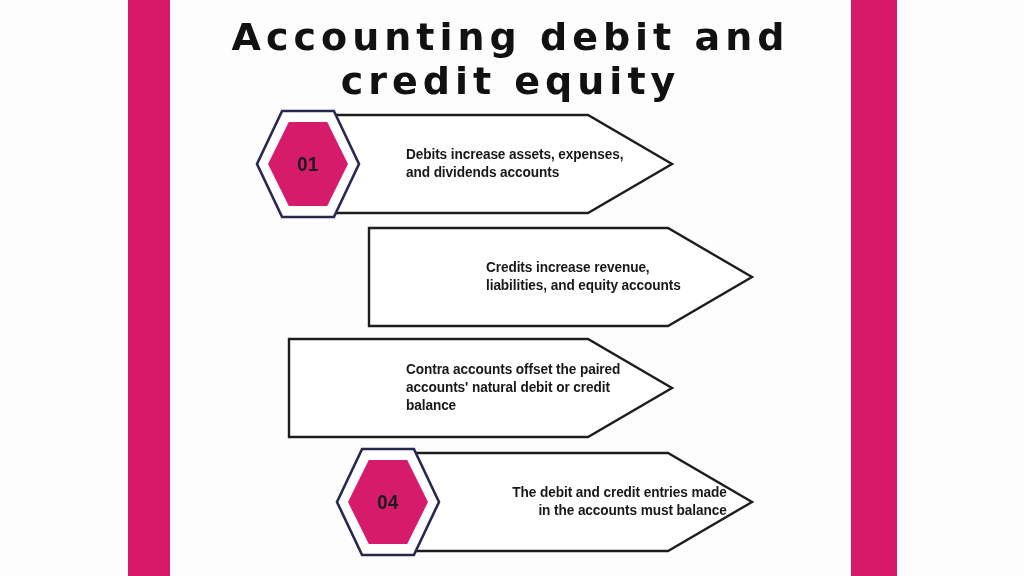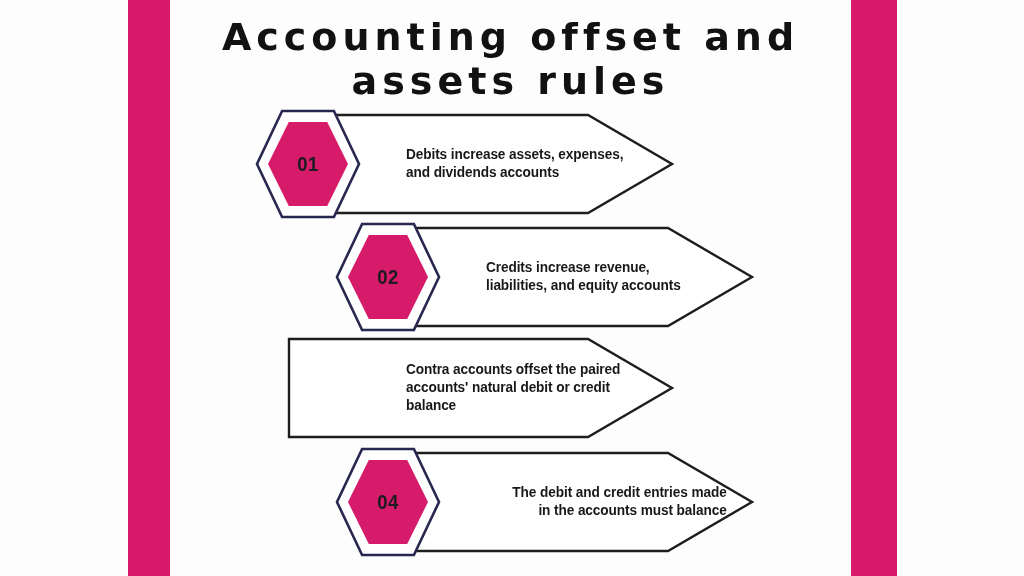--- a/index.html
+++ b/index.html
@@ -111,22 +111,22 @@
 </style>
 </head>
 <body>
 
 <div id="slide" style="background: rgb(253, 253, 253);">
 
   <div class="side-bar left" style="background: rgb(216, 25, 106);"></div>
   <div class="side-bar right" style="background: rgb(216, 25, 106);"></div>
 
   <div id="title" style="color: rgb(17, 17, 17);">
-    <span class="tline l1">Accounting offset and</span>
-    <span class="tline l2">assets rules</span>
+    <span class="tline l1">Accounting debit and</span>
+    <span class="tline l2">credit equity</span>
   </div>
 
   <div id="steps">
       <div class="step" style="left: 254px; top: 112px; width: 430px;">
         <svg class="arrow-svg" width="394" height="108" style="left: 34px; top: 2px;">
           <polygon points="1,1 300,1 384,50 300,99 1,99" fill="#ffffff" stroke="#1d1d1f" stroke-width="2.4" stroke-linejoin="miter"></polygon>
         </svg>
         <div class="hex-wrap" style="left: 0px; width: 108px; height: 112px;"><svg width="108" height="112" viewBox="0 0 108 112">
             <polygon points="28.1,3.0 79.9,3.0 105.0,56.0 79.9,109.0 28.1,109.0 3.0,56.0" fill="#ffffff" stroke="#27274f" stroke-width="2.6" stroke-linejoin="miter"></polygon>
             <g transform="translate(14,14)">
@@ -135,26 +135,20 @@
           </svg><div class="hex-num">01</div></div>
         <div class="step-text" style="left: 152px; width: 256px;">
           <span class="tl">Debits increase assets, expenses,</span>
           <span class="tl">and dividends accounts</span>
         </div>
       </div>
       <div class="step" style="left: 334px; top: 225px; width: 430px;">
         <svg class="arrow-svg" width="394" height="108" style="left: 34px; top: 2px;">
           <polygon points="1,1 300,1 384,50 300,99 1,99" fill="#ffffff" stroke="#1d1d1f" stroke-width="2.4" stroke-linejoin="miter"></polygon>
         </svg>
-        <div class="hex-wrap" style="left: 0px; width: 108px; height: 112px;"><svg width="108" height="112" viewBox="0 0 108 112">
-            <polygon points="28.1,3.0 79.9,3.0 105.0,56.0 79.9,109.0 28.1,109.0 3.0,56.0" fill="#ffffff" stroke="#27274f" stroke-width="2.6" stroke-linejoin="miter"></polygon>
-            <g transform="translate(14,14)">
-              <polygon points="20.8,0.0 59.2,0.0 80.0,42.0 59.2,84.0 20.8,84.0 0.0,42.0" fill="#d51b69"></polygon>
-            </g>
-          </svg><div class="hex-num">02</div></div>
         <div class="step-text" style="left: 152px; width: 256px;">
           <span class="tl">Credits increase revenue,</span>
           <span class="tl">liabilities, and equity accounts</span>
         </div>
       </div>
       <div class="step" style="left: 254px; top: 336px; width: 430px;">
         <svg class="arrow-svg" width="394" height="108" style="left: 34px; top: 2px;">
           <polygon points="1,1 300,1 384,50 300,99 1,99" fill="#ffffff" stroke="#1d1d1f" stroke-width="2.4" stroke-linejoin="miter"></polygon>
         </svg>
         <div class="step-text" style="left: 152px; width: 256px;">

